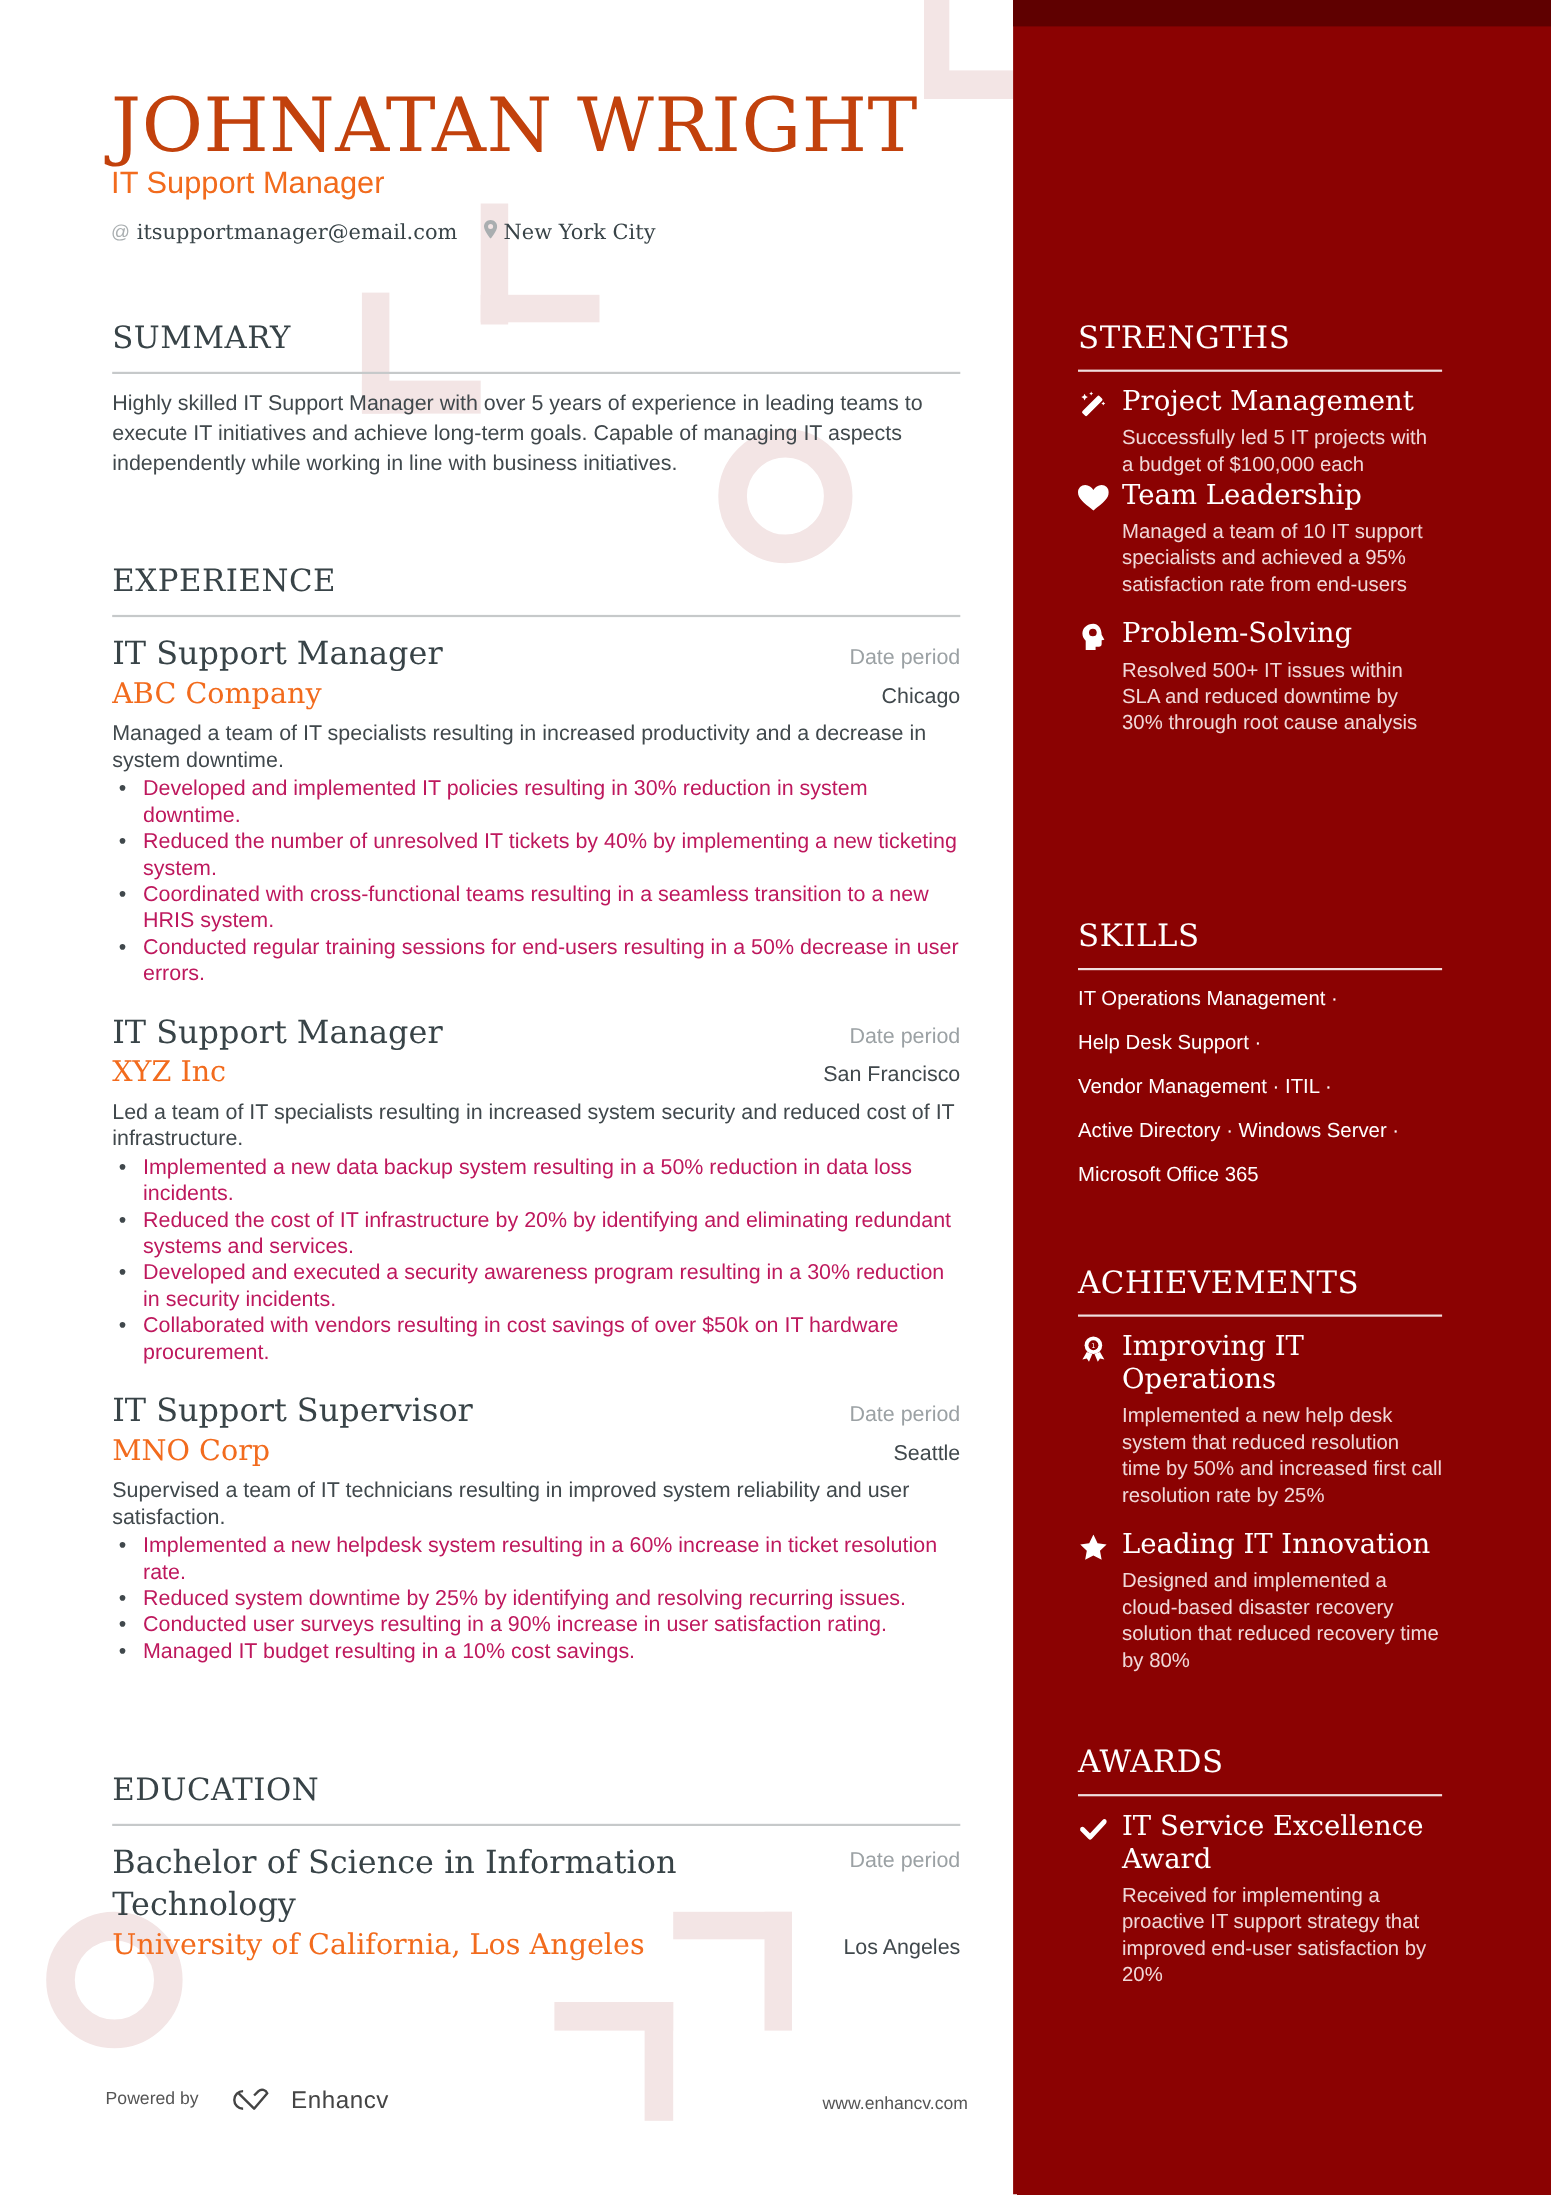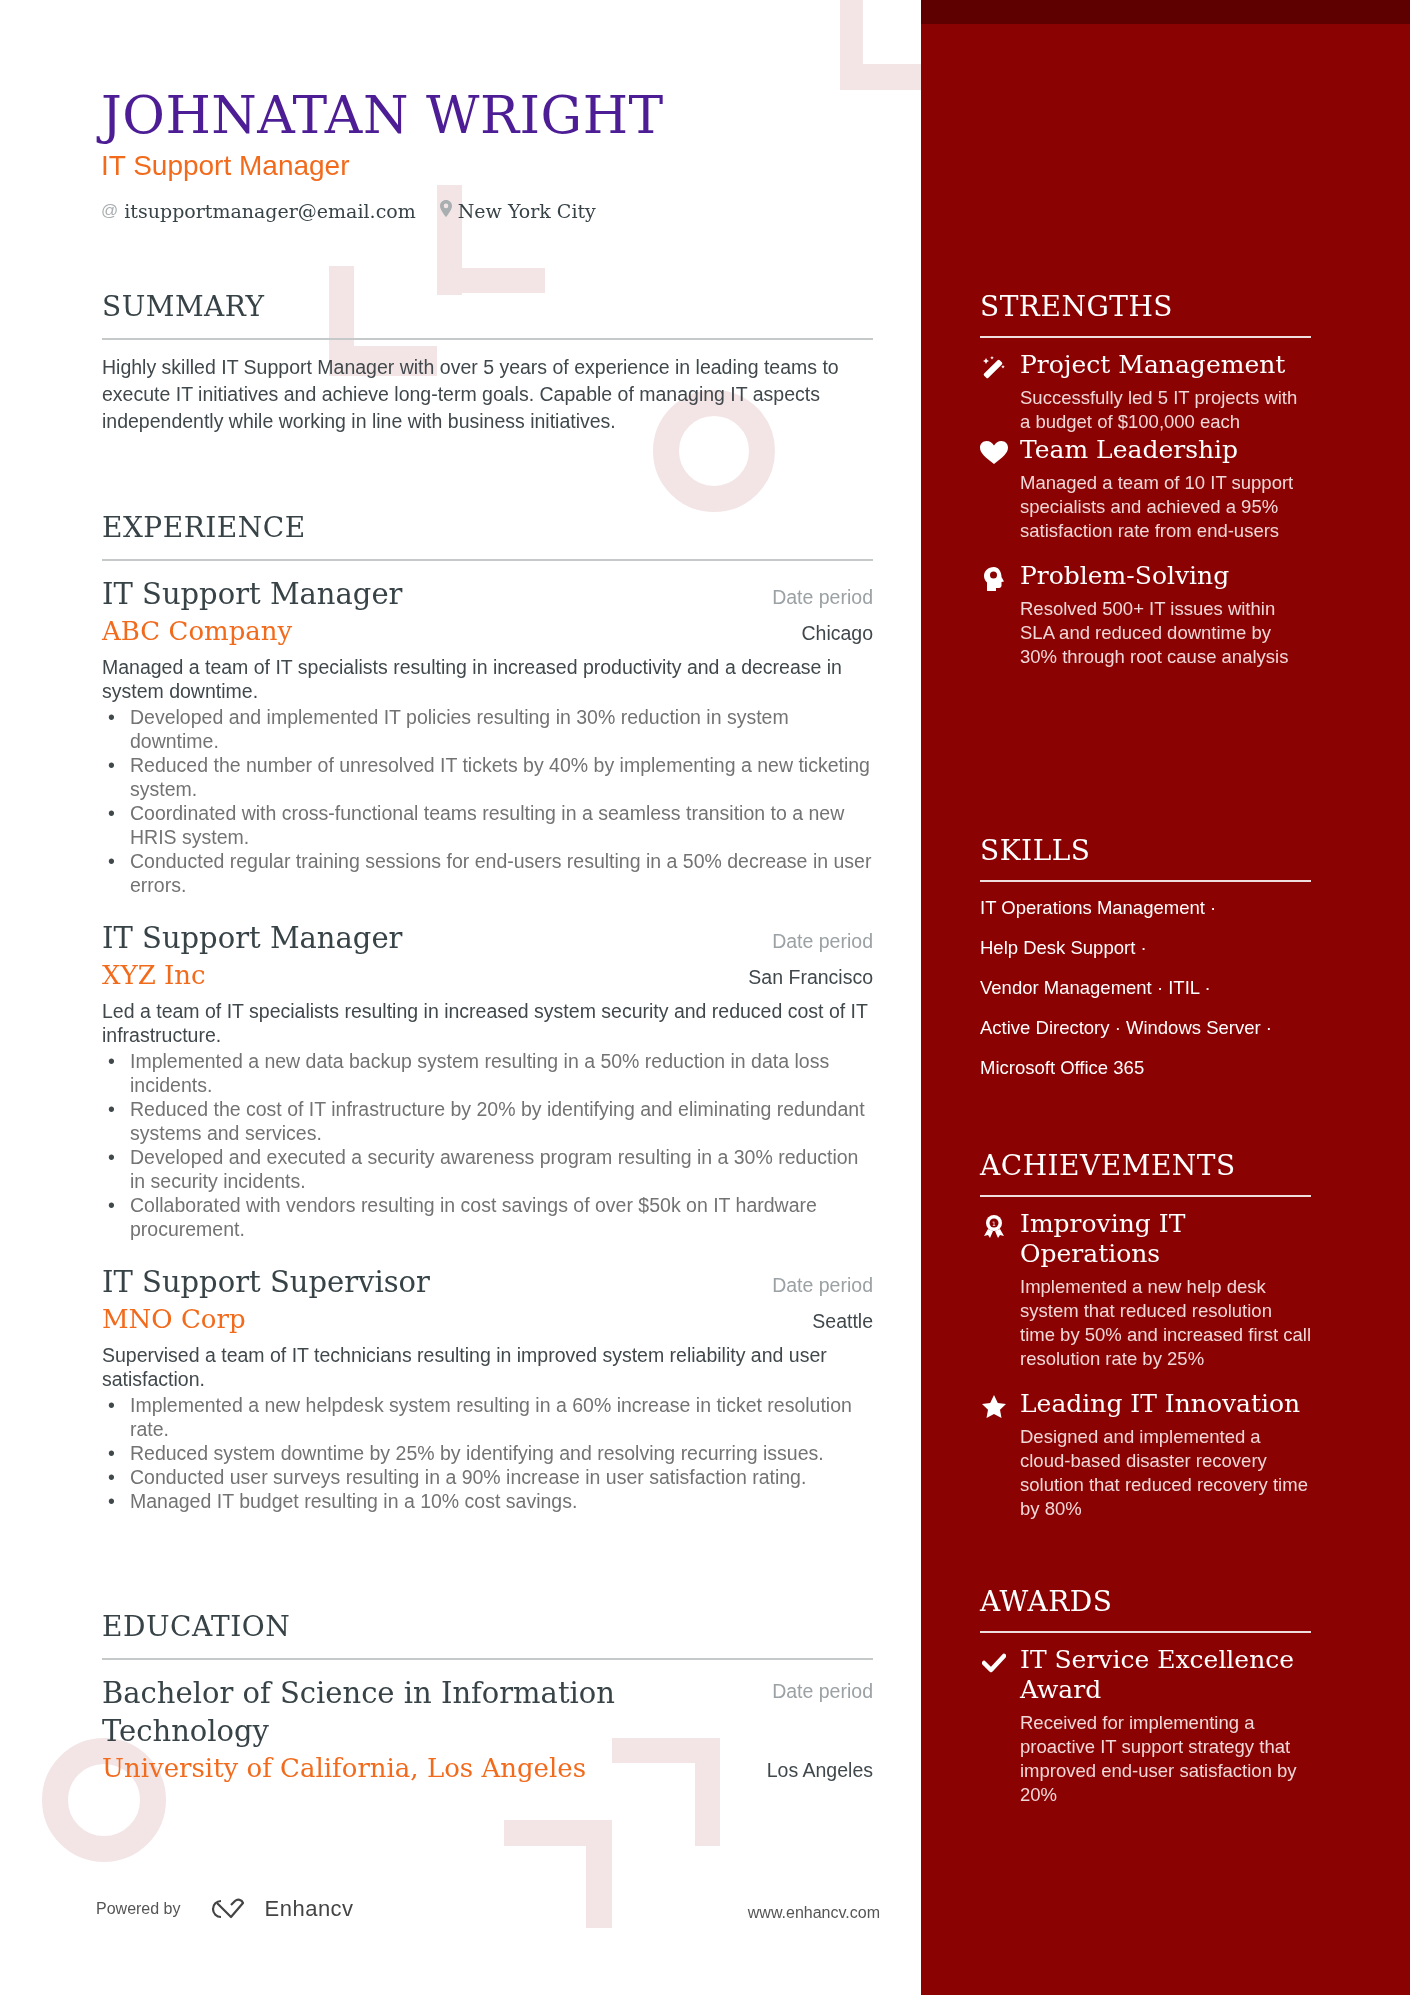--- a/index.html
+++ b/index.html
@@ -9,39 +9,39 @@
   .serif { font-family: "DejaVu Serif", "Liberation Serif", serif; }
 
   
   .deco { position: absolute; background: #f3e5e5; z-index: 0; }
   .ring { position: absolute; border: 22px solid #f3e5e5; border-radius: 50%; z-index: 0; }
 
   
   .left { position: absolute; left: 0; top: 0; width: 921px; height: 1995px; }
   .content { position: absolute; left: 102px; width: 771px; z-index: 1; }
 
-  .name { position: absolute; left: 101px; top: 84px; font-size: 52px; line-height: 62px; color: #4c1d95; letter-spacing: 0.5px; z-index: 1; font-weight: 400; }
+  .name { position: absolute; left: 101px; top: 84px; font-size: 68px; line-height: 62px; color: #c2410c; letter-spacing: 0.5px; z-index: 1; font-weight: 400; }
   .title { position: absolute; left: 101px; top: 148px; font-size: 28px; line-height: 36px; color: #f26b1d; z-index: 1; font-family: "Liberation Sans", sans-serif; }
   .contacts { position: absolute; left: 101px; top: 200px; display: flex; align-items: center; font-size: 19px; color: #384347; z-index: 1; }
   .contact { display: flex; align-items: center; margin-right: 24px; }
   .contact .ic { color: #a9aeb0; font-size: 17px; margin-right: 6px; font-family: "Liberation Sans", sans-serif; }
 
   .sec-h { font-size: 28px; line-height: 34px; color: #384347; letter-spacing: 0.5px; }
   .sec-rule { height: 2px; background: #c6c9ca; margin-top: 14px; }
 
   .body-text { font-family: "Liberation Sans", sans-serif; font-size: 19.5px; line-height: 27px; color: #40484c; }
 
   .job-row { display: flex; justify-content: space-between; align-items: baseline; }
   .job-title { font-size: 29px; line-height: 38px; color: #384347; }
   .date { font-family: "Liberation Sans", sans-serif; font-size: 19.5px; color: #9ba1a4; }
   .company { font-size: 26px; line-height: 36px; color: #f26b1d; }
   .loc { font-family: "Liberation Sans", sans-serif; font-size: 19.5px; color: #40484c; }
 
   ul.bullets { list-style: none; margin-top: 2px; }
-  ul.bullets li { position: relative; padding-left: 28px; font-family: "Liberation Sans", sans-serif; font-size: 19.5px; line-height: 24px; color: #737373; margin-bottom: 0px; }
+  ul.bullets li { position: relative; padding-left: 28px; font-family: "Liberation Sans", sans-serif; font-size: 19.5px; line-height: 24px; color: #be185d; margin-bottom: 0px; }
   ul.bullets li::before { content: "•"; position: absolute; left: 6px; top: 0; color: #40484c; }
 
   
   .footer { position: absolute; left: 96px; top: 1896px; width: 784px; display: flex; justify-content: space-between; align-items: flex-end; z-index: 1; font-family: "Liberation Sans", sans-serif; }
   .powered { display: flex; align-items: center; font-size: 16px; color: #555; }
   .brand { display: flex; align-items: center; margin-left: 26px; font-size: 22px; color: #444; letter-spacing: 0.5px; }
   .footer-url { font-size: 16px; color: #555; }
 
   
   .sidebar { position: absolute; left: 921px; top: 0; width: 489px; height: 1995px; background: #8b0202; }

